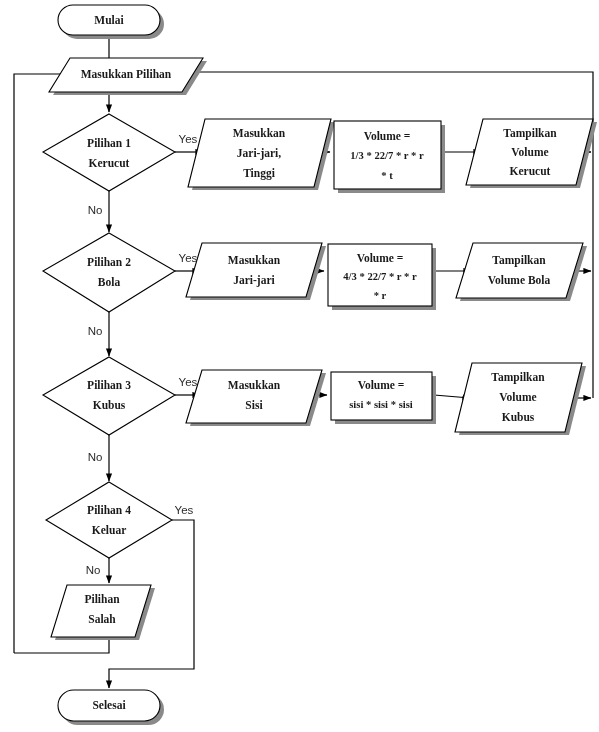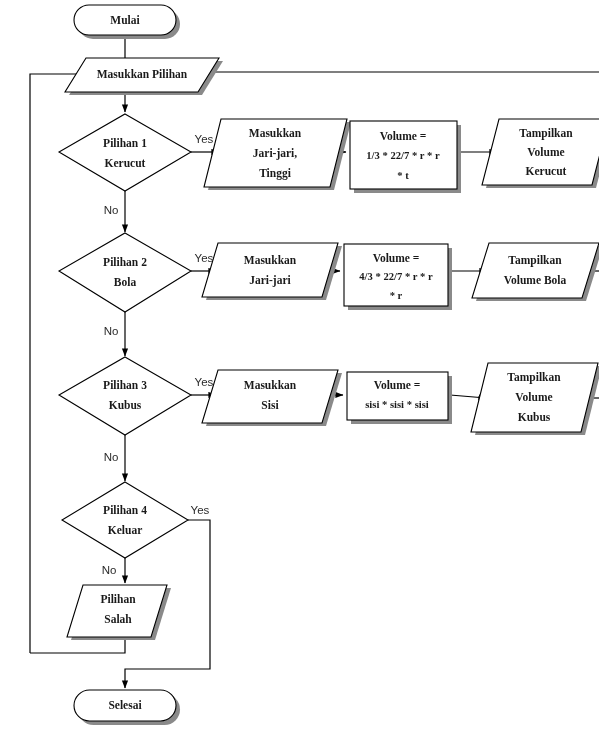--- a/index.html
+++ b/index.html
@@ -11,21 +11,20 @@
   body {
     width: 599px;
     height: 732px;
     font-family: "Liberation Serif", "DejaVu Serif", serif;
     overflow: hidden;
   }
   #flowchart-root {
     position: relative;
     width: 522px;
     height: 732px;
-    margin-left: 16px;
   }
   svg#flow-svg {
     display: block;
     width: 599px;
     height: 732px;
   }
   .shape-fill {
     fill: #ffffff;
     stroke: #000000;
     stroke-width: 1.1;

